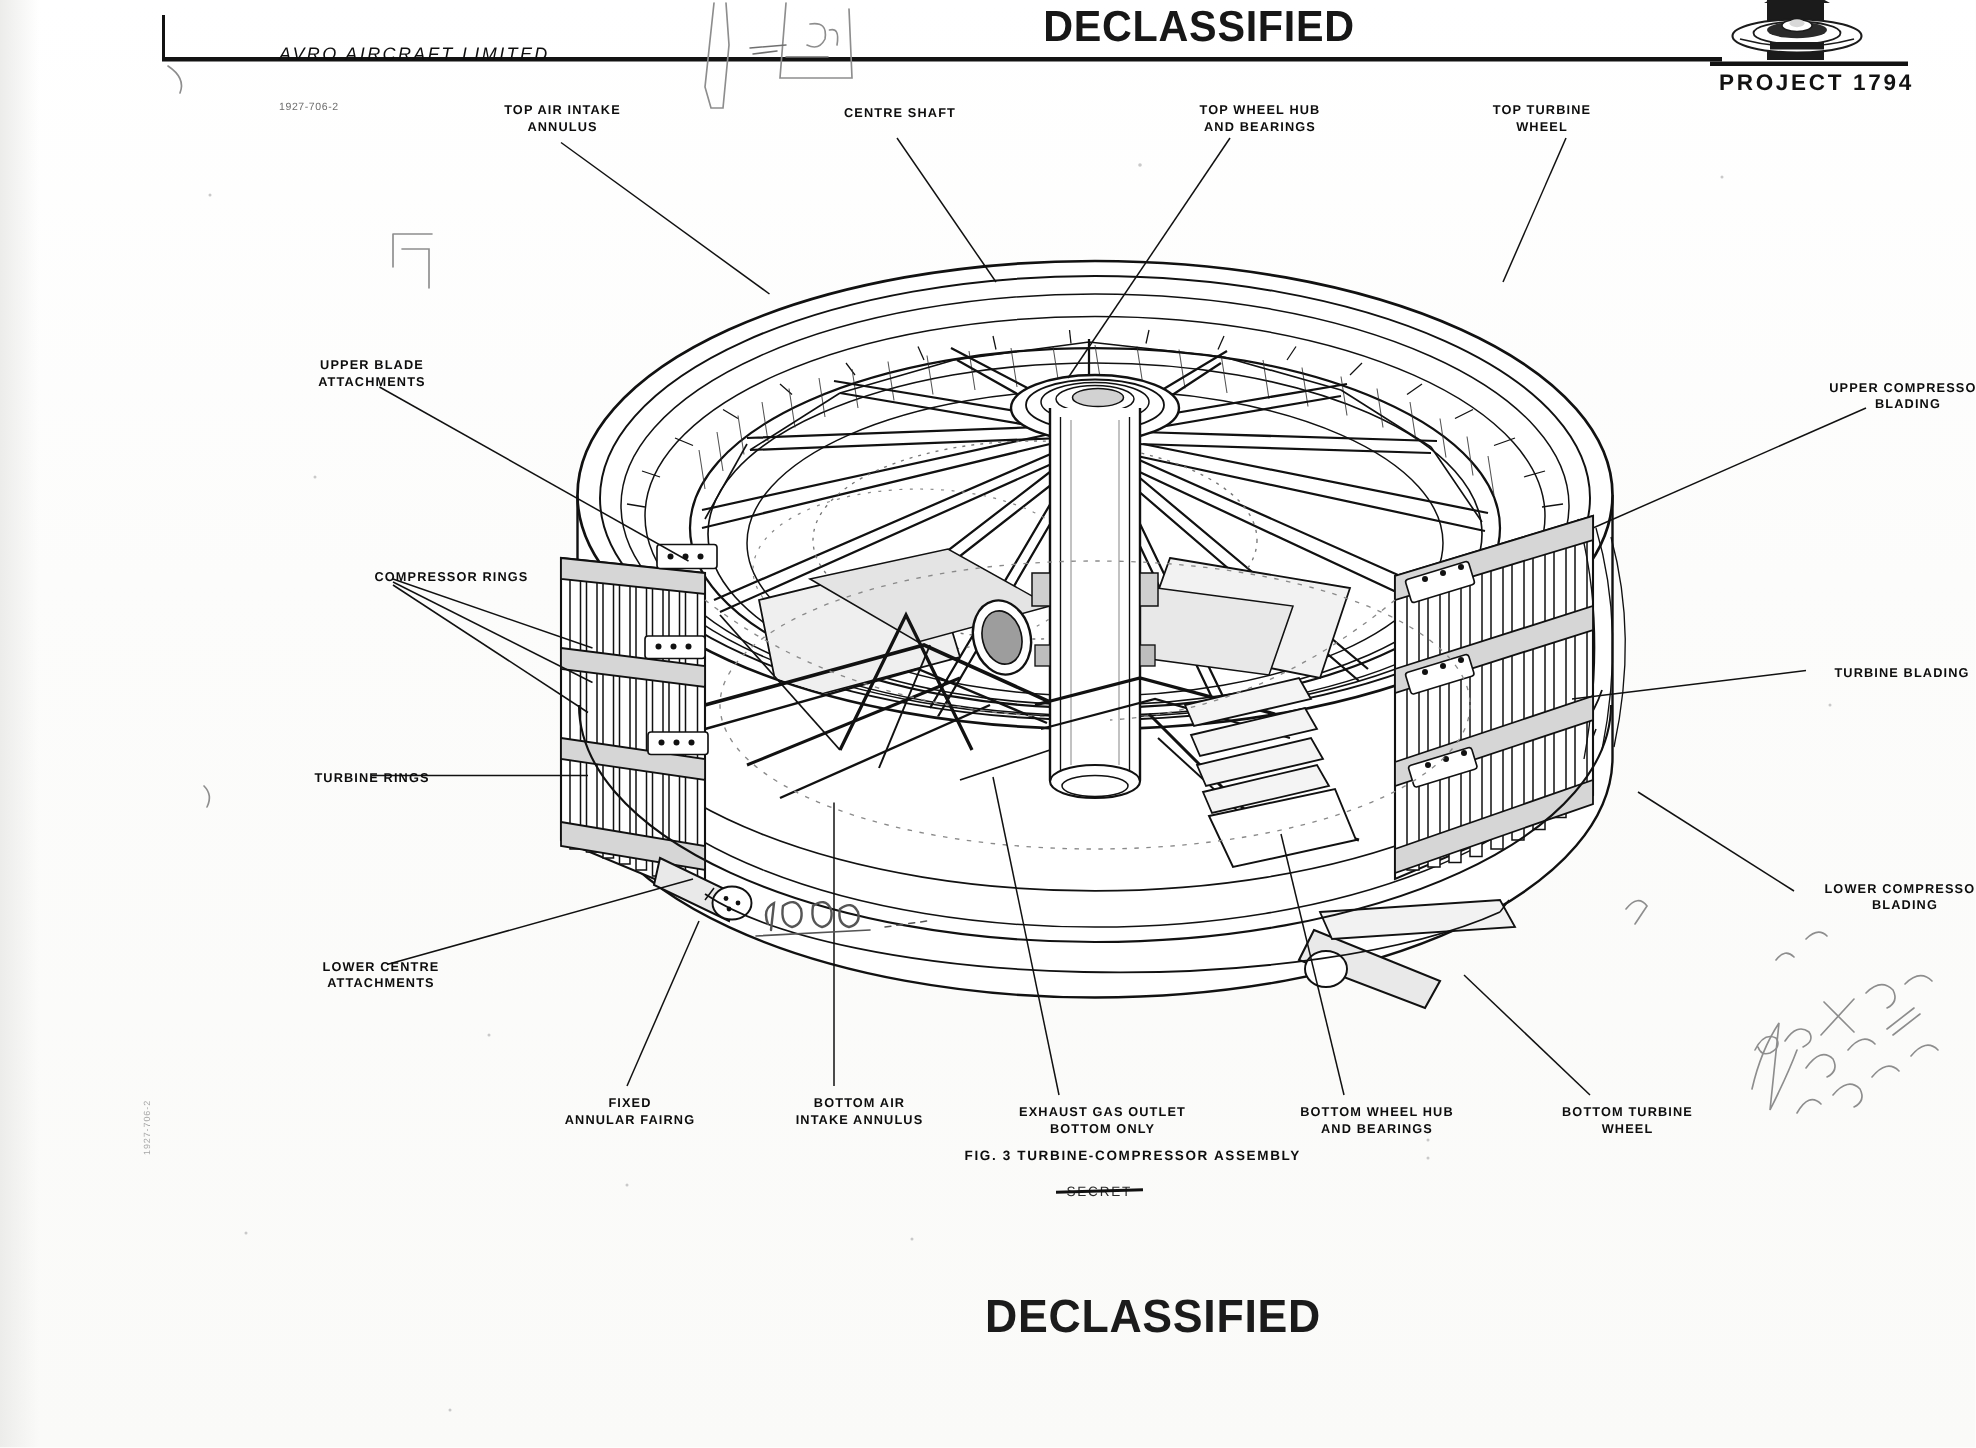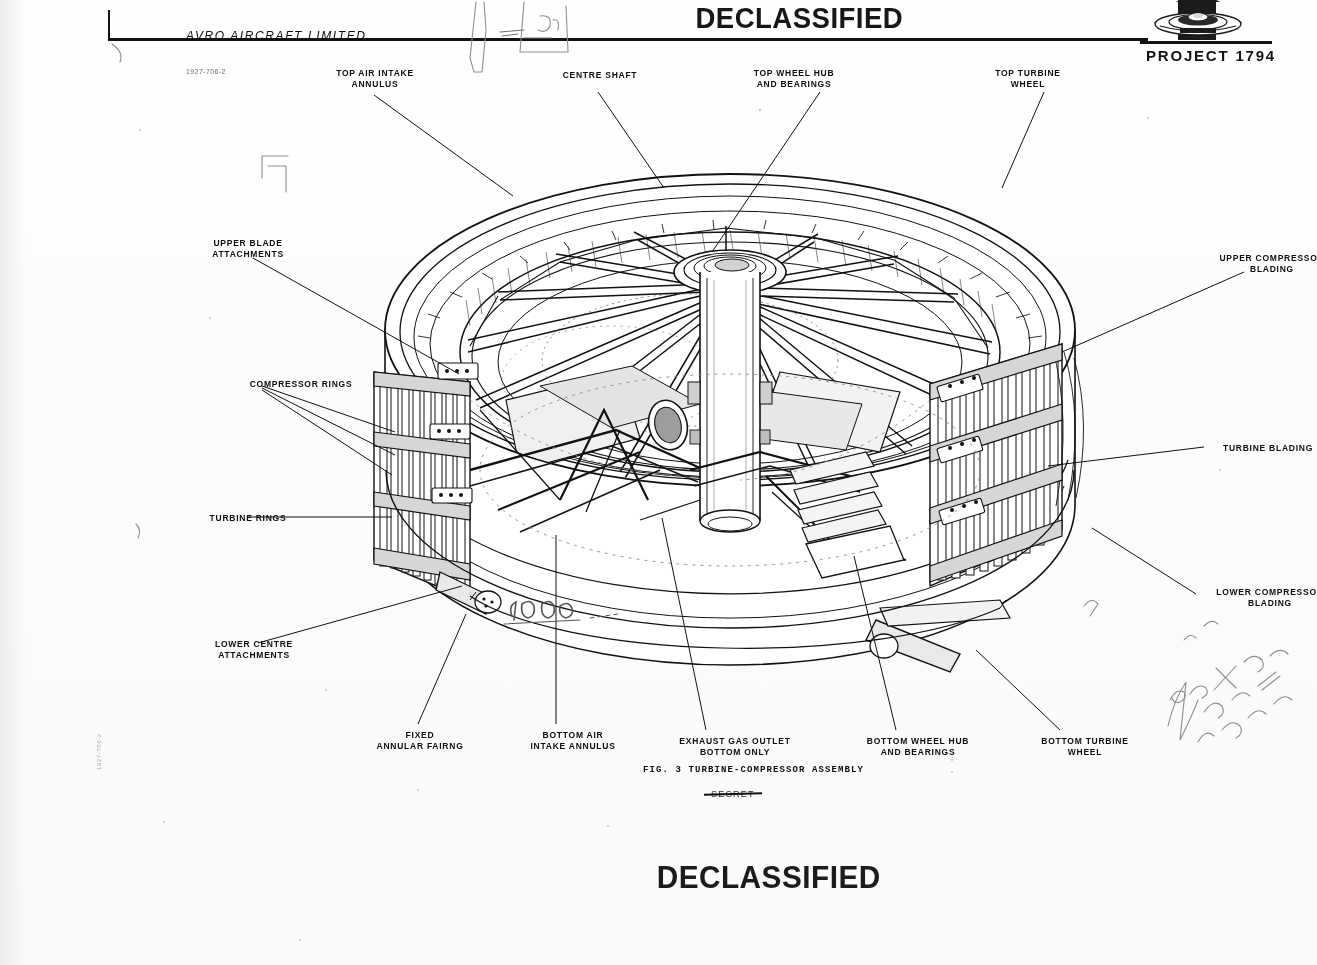--- a/index.html
+++ b/index.html
@@ -60,21 +60,21 @@
   .lbl{
     position:absolute;
     font-size:8.5px;font-weight:bold;letter-spacing:.75px;
     line-height:11px;color:#0d0d0d;white-space:pre-line;
     font-family:"Liberation Sans",sans-serif;
   }
   .lbl.c{text-align:center;}
   .lbl.l{text-align:center;}
   .caption{
     position:absolute;left:643px;top:765px;
-    font-size:9px;font-weight:bold;letter-spacing:1.1px;color:#0d0d0d;font-family:Liberation Mono, monospace;
+    font-size:9px;font-weight:bold;letter-spacing:1.1px;color:#0d0d0d;
   }
   .secret{
     position:absolute;left:711px;top:789px;
     font-size:9px;font-weight:normal;letter-spacing:1.2px;color:#2a2a2a;
   }
   .secret:after{
     content:"";position:absolute;left:-7px;right:-7px;top:50%;height:2px;
     background:#111;transform:translateY(-50%) rotate(-1.5deg);
   }
   
@@ -486,21 +486,21 @@
       <circle cx="418" cy="790" r="1"></circle>
     <circle cx="140" cy="130" r="1"></circle>
       <circle cx="300" cy="940" r="1"></circle>
   </g>
 </svg>
 
 <div id="callouts">
     <div class="lbl c" style="left: 310px; top: 68px; width: 130px;">TOP AIR INTAKE
 ANNULUS</div>
     <div class="lbl c" style="left: 540px; top: 70px; width: 120px;">CENTRE SHAFT</div>
-    <div class="lbl c" style="left: 729px; top: 68px; width: 130px;">TOP WHEEL HUB
+    <div class="lbl c" style="left: 775px; top: 68px; width: 130px;">TOP WHEEL HUB
 AND BEARINGS</div>
     <div class="lbl c" style="left: 968px; top: 68px; width: 120px;">TOP TURBINE
 WHEEL</div>
     <div class="lbl l" style="left: 183px; top: 238px; width: 130px;">UPPER BLADE
 ATTACHMENTS</div>
     <div class="lbl l" style="left: 183px; top: 379px; width: 150px; margin-left: 43px;">COMPRESSOR RINGS</div>
     <div class="lbl l" style="left: 183px; top: 513px; width: 130px;">TURBINE RINGS</div>
     <div class="lbl l" style="left: 189px; top: 639px; width: 130px;">LOWER CENTRE
 ATTACHMENTS</div>
     <div class="lbl l" style="left: 1202px; top: 253px; width: 140px;">UPPER COMPRESSOR

